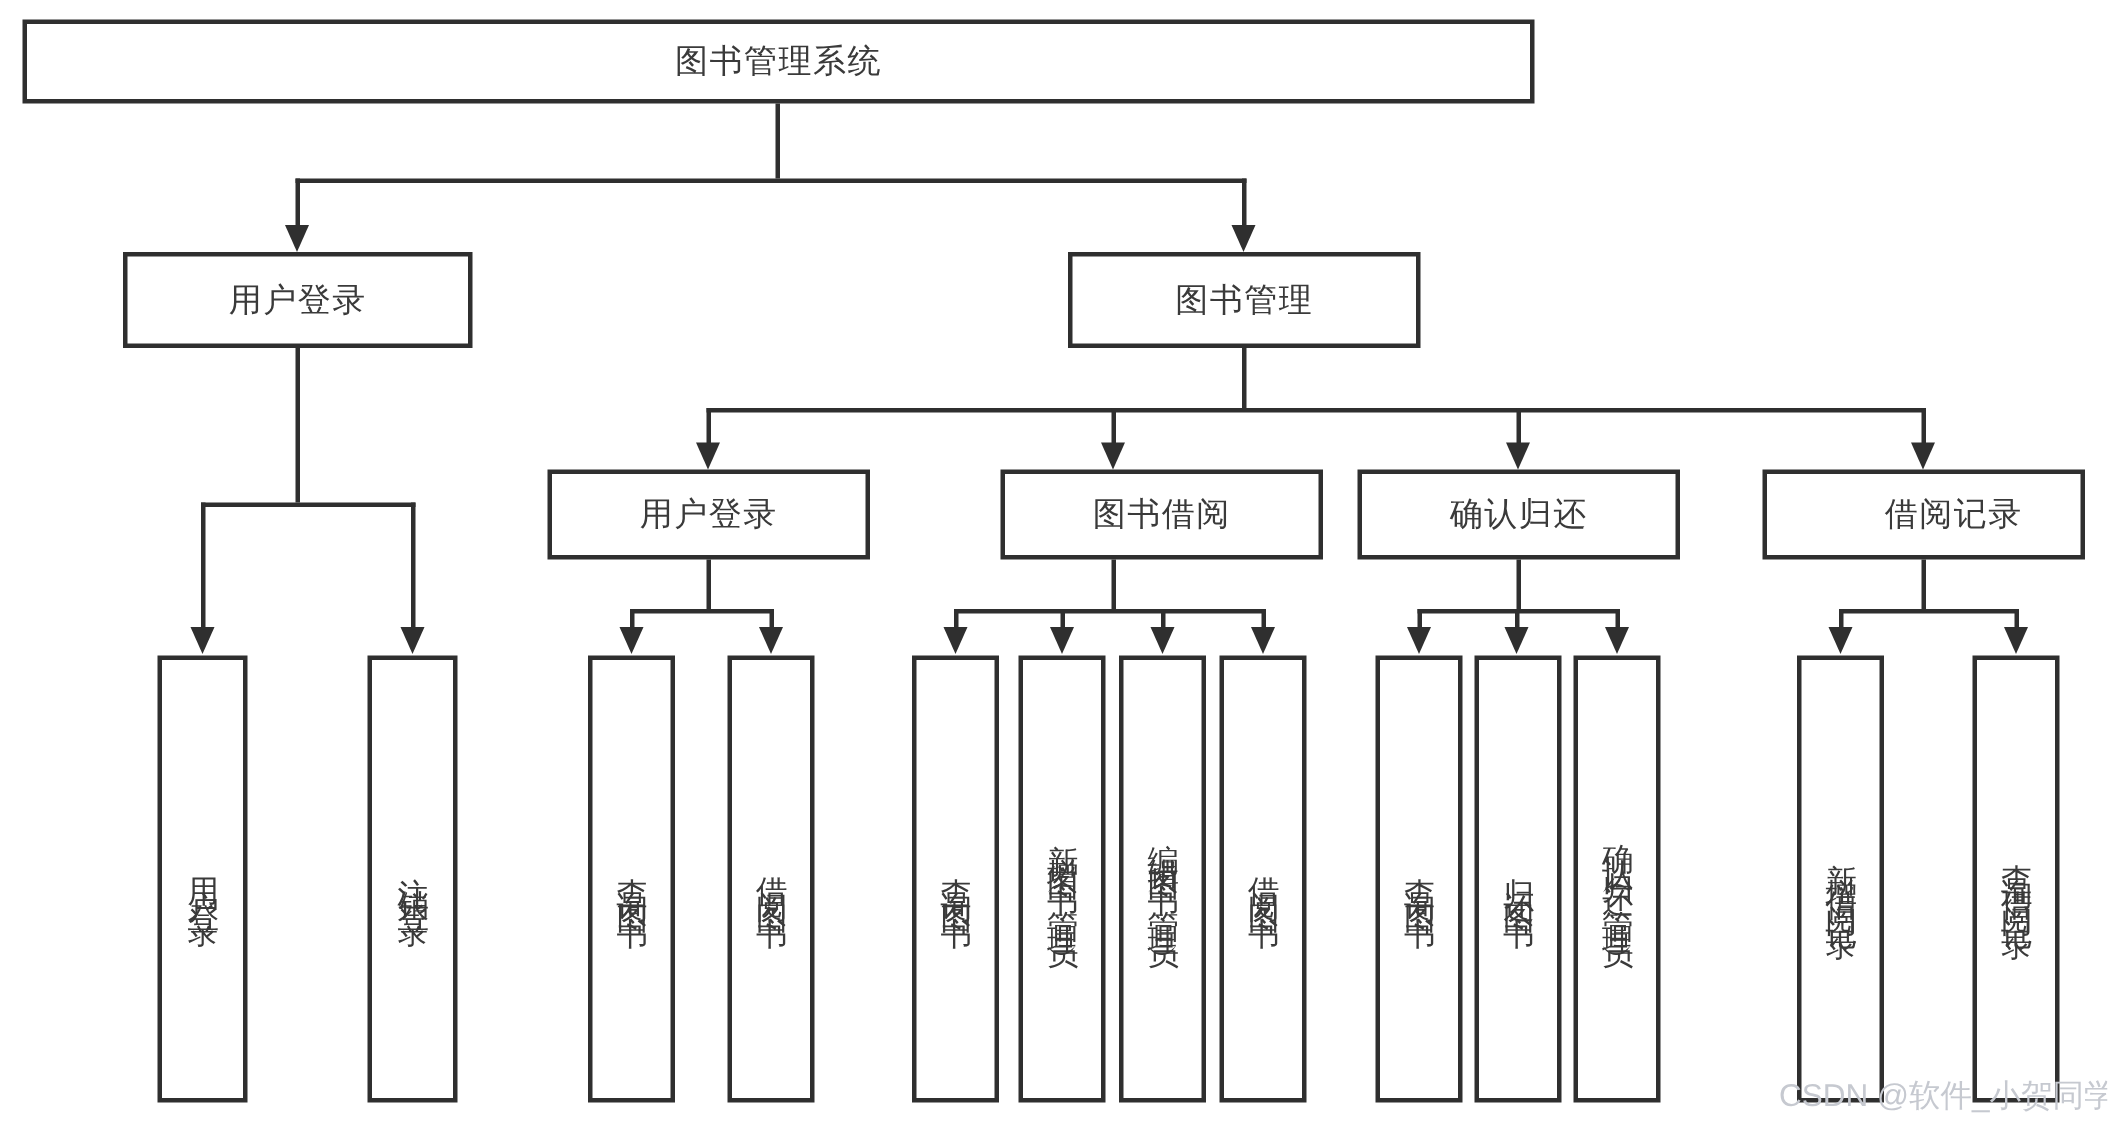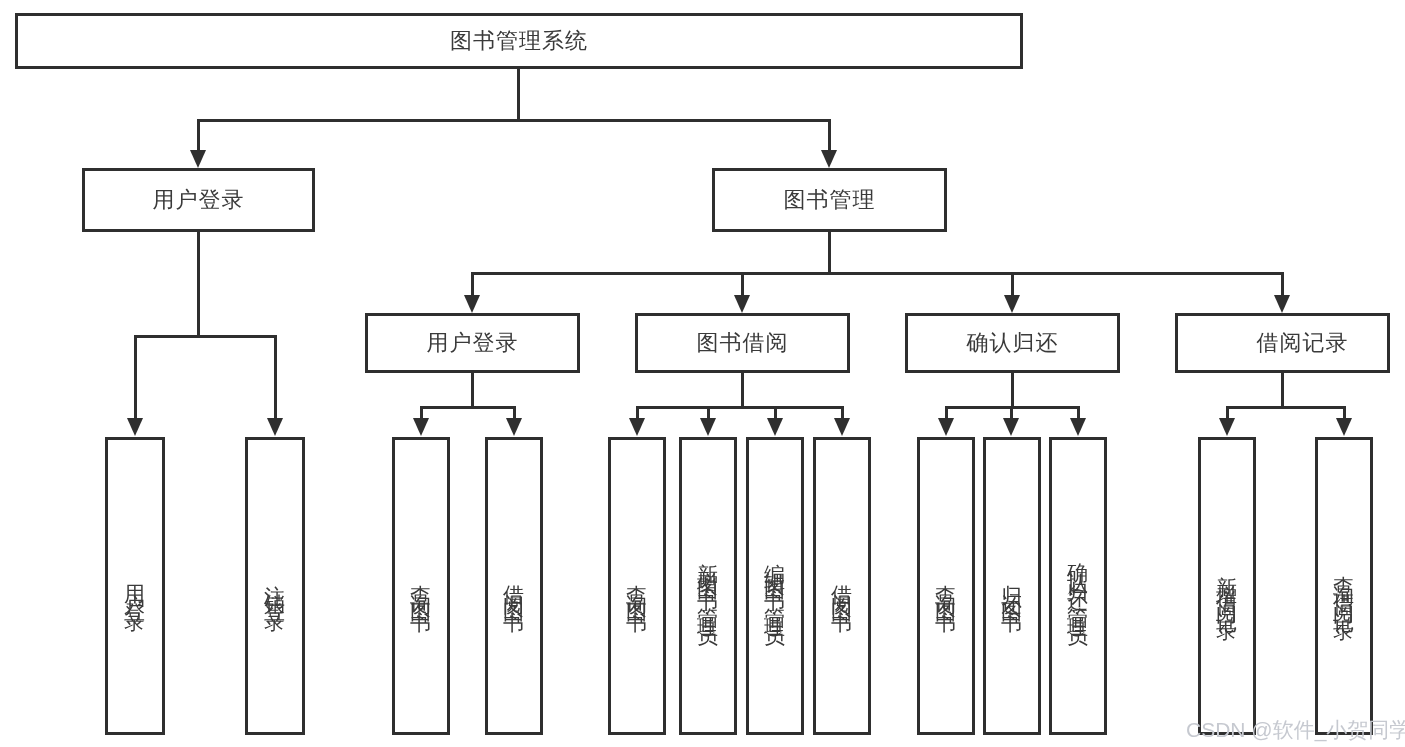--- a/index.html
+++ b/index.html
@@ -51,21 +51,21 @@
 <div class="canvas">
 
   <div class="box" style="left:15px;top:13px;width:1008px;height:56px;">图书管理系统</div>
 
   <div class="box" style="left:82px;top:168px;width:233px;height:64px;">用户登录</div>
 
   <div class="box" style="left:712px;top:168px;width:235px;height:64px;">图书管理</div>
 
   <div class="box" style="left:365px;top:313px;width:215px;height:60px;">用户登录</div>
 
-  <div class="box" style="left:635px;top:313px;width:215px;height:60px;">图书借阅</div>
+  <div class="box" style="left:667px;top:313px;width:215px;height:60px;">图书借阅</div>
 
   <div class="box" style="left:905px;top:313px;width:215px;height:60px;">确认归还</div>
 
   <div class="box" style="left:1175px;top:313px;width:215px;height:60px;padding-left:40px;">借阅记录</div>
 
   <div class="box vbox" style="left:105px;top:437px;width:60px;height:298px;">用户登录</div>
 
   <div class="box vbox" style="left:245px;top:437px;width:60px;height:298px;">注销登录</div>
 
   <div class="box vbox" style="left:392px;top:437px;width:58px;height:298px;">查询图书</div>

